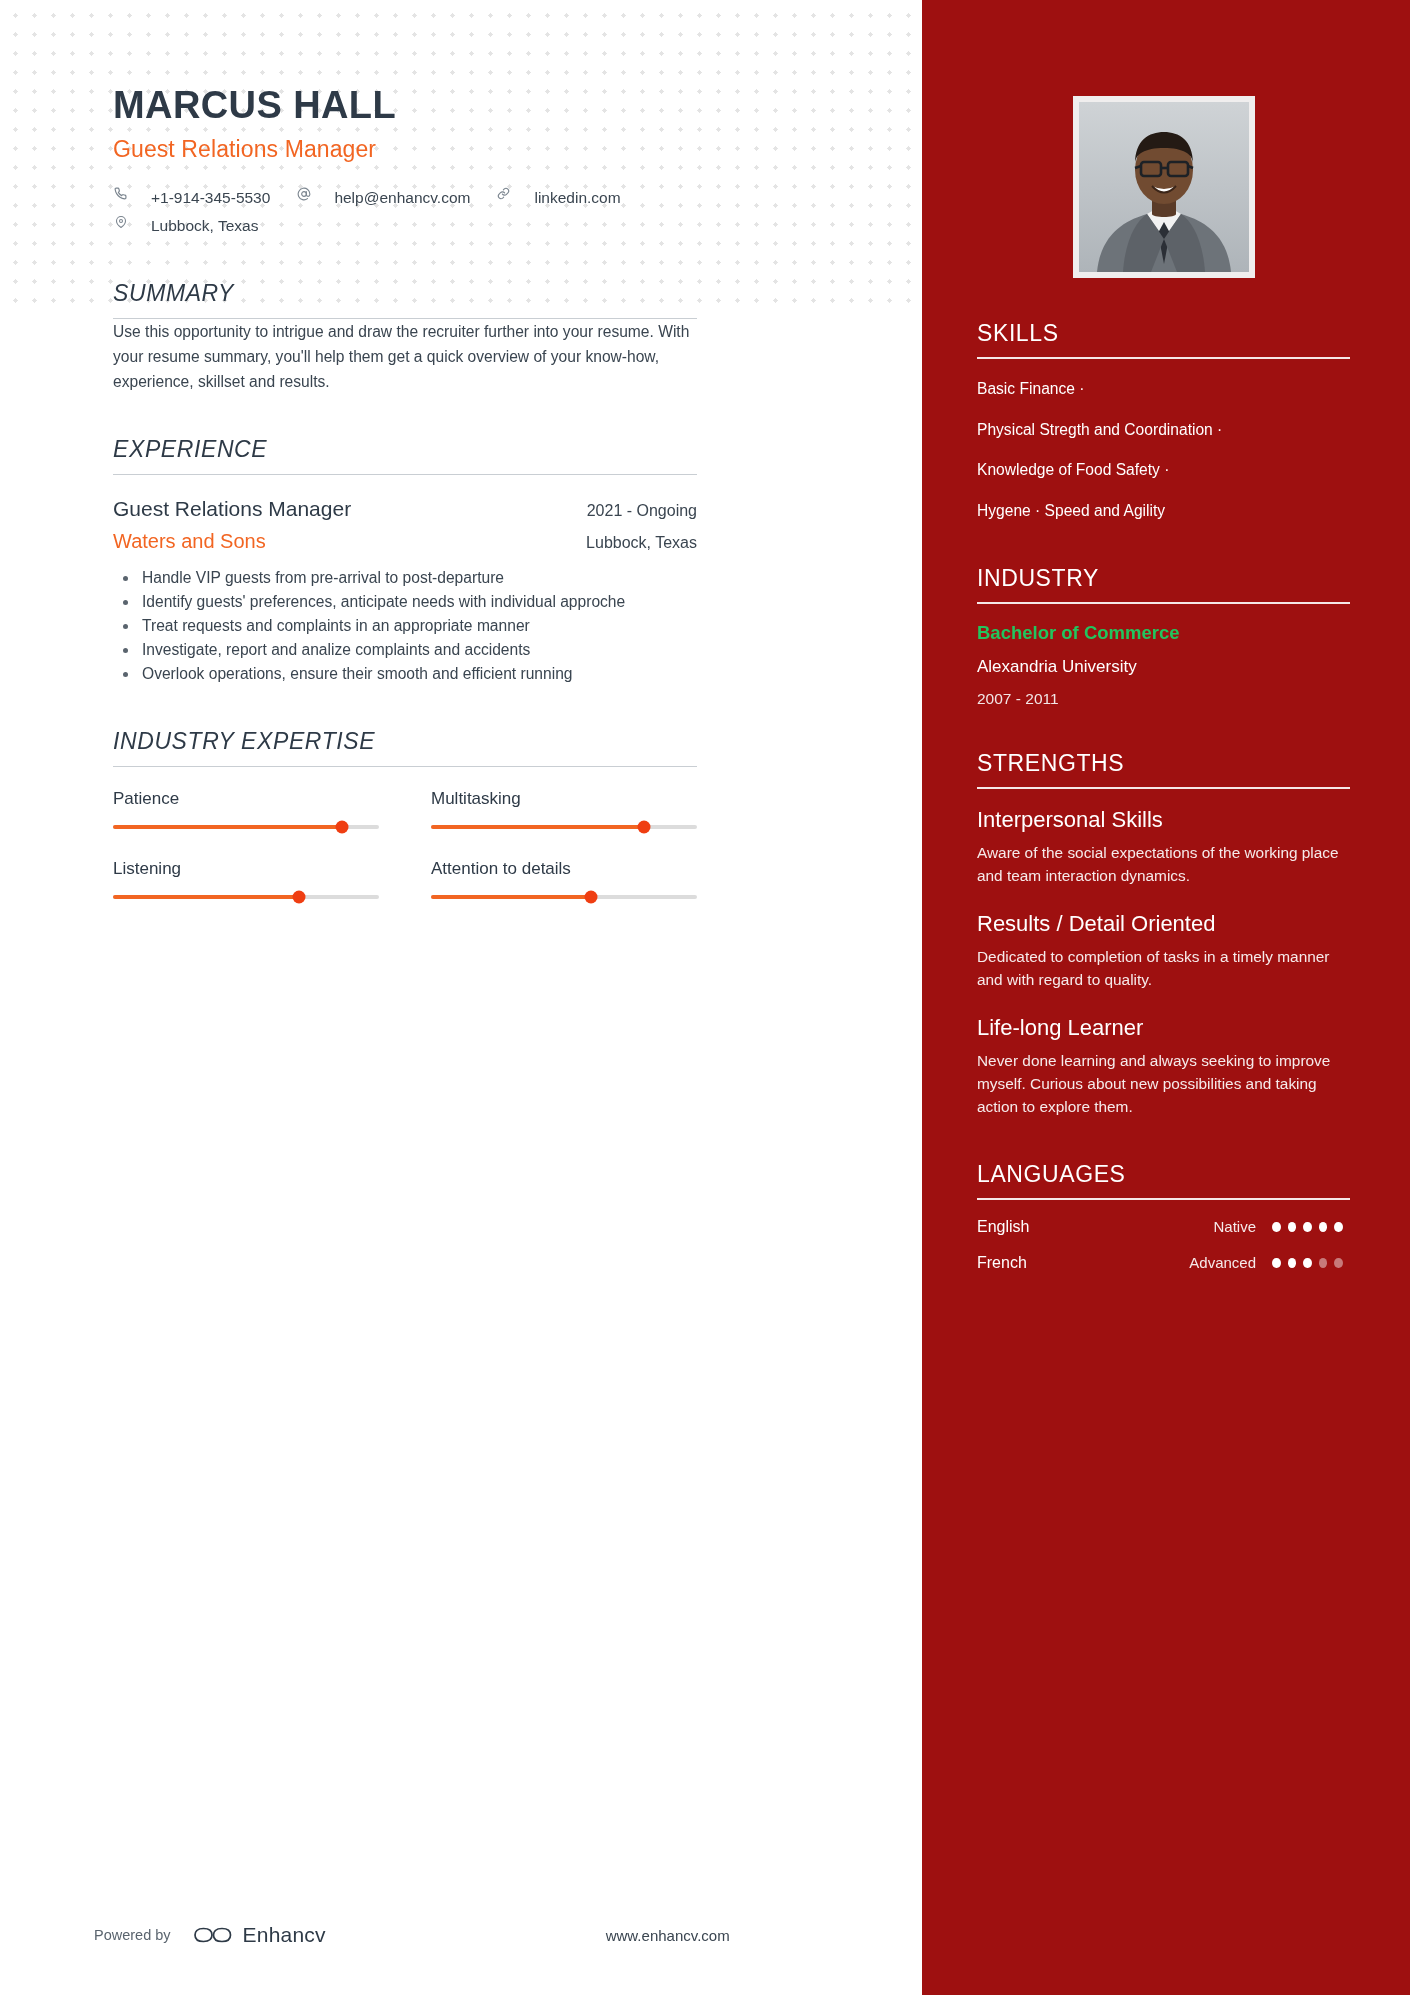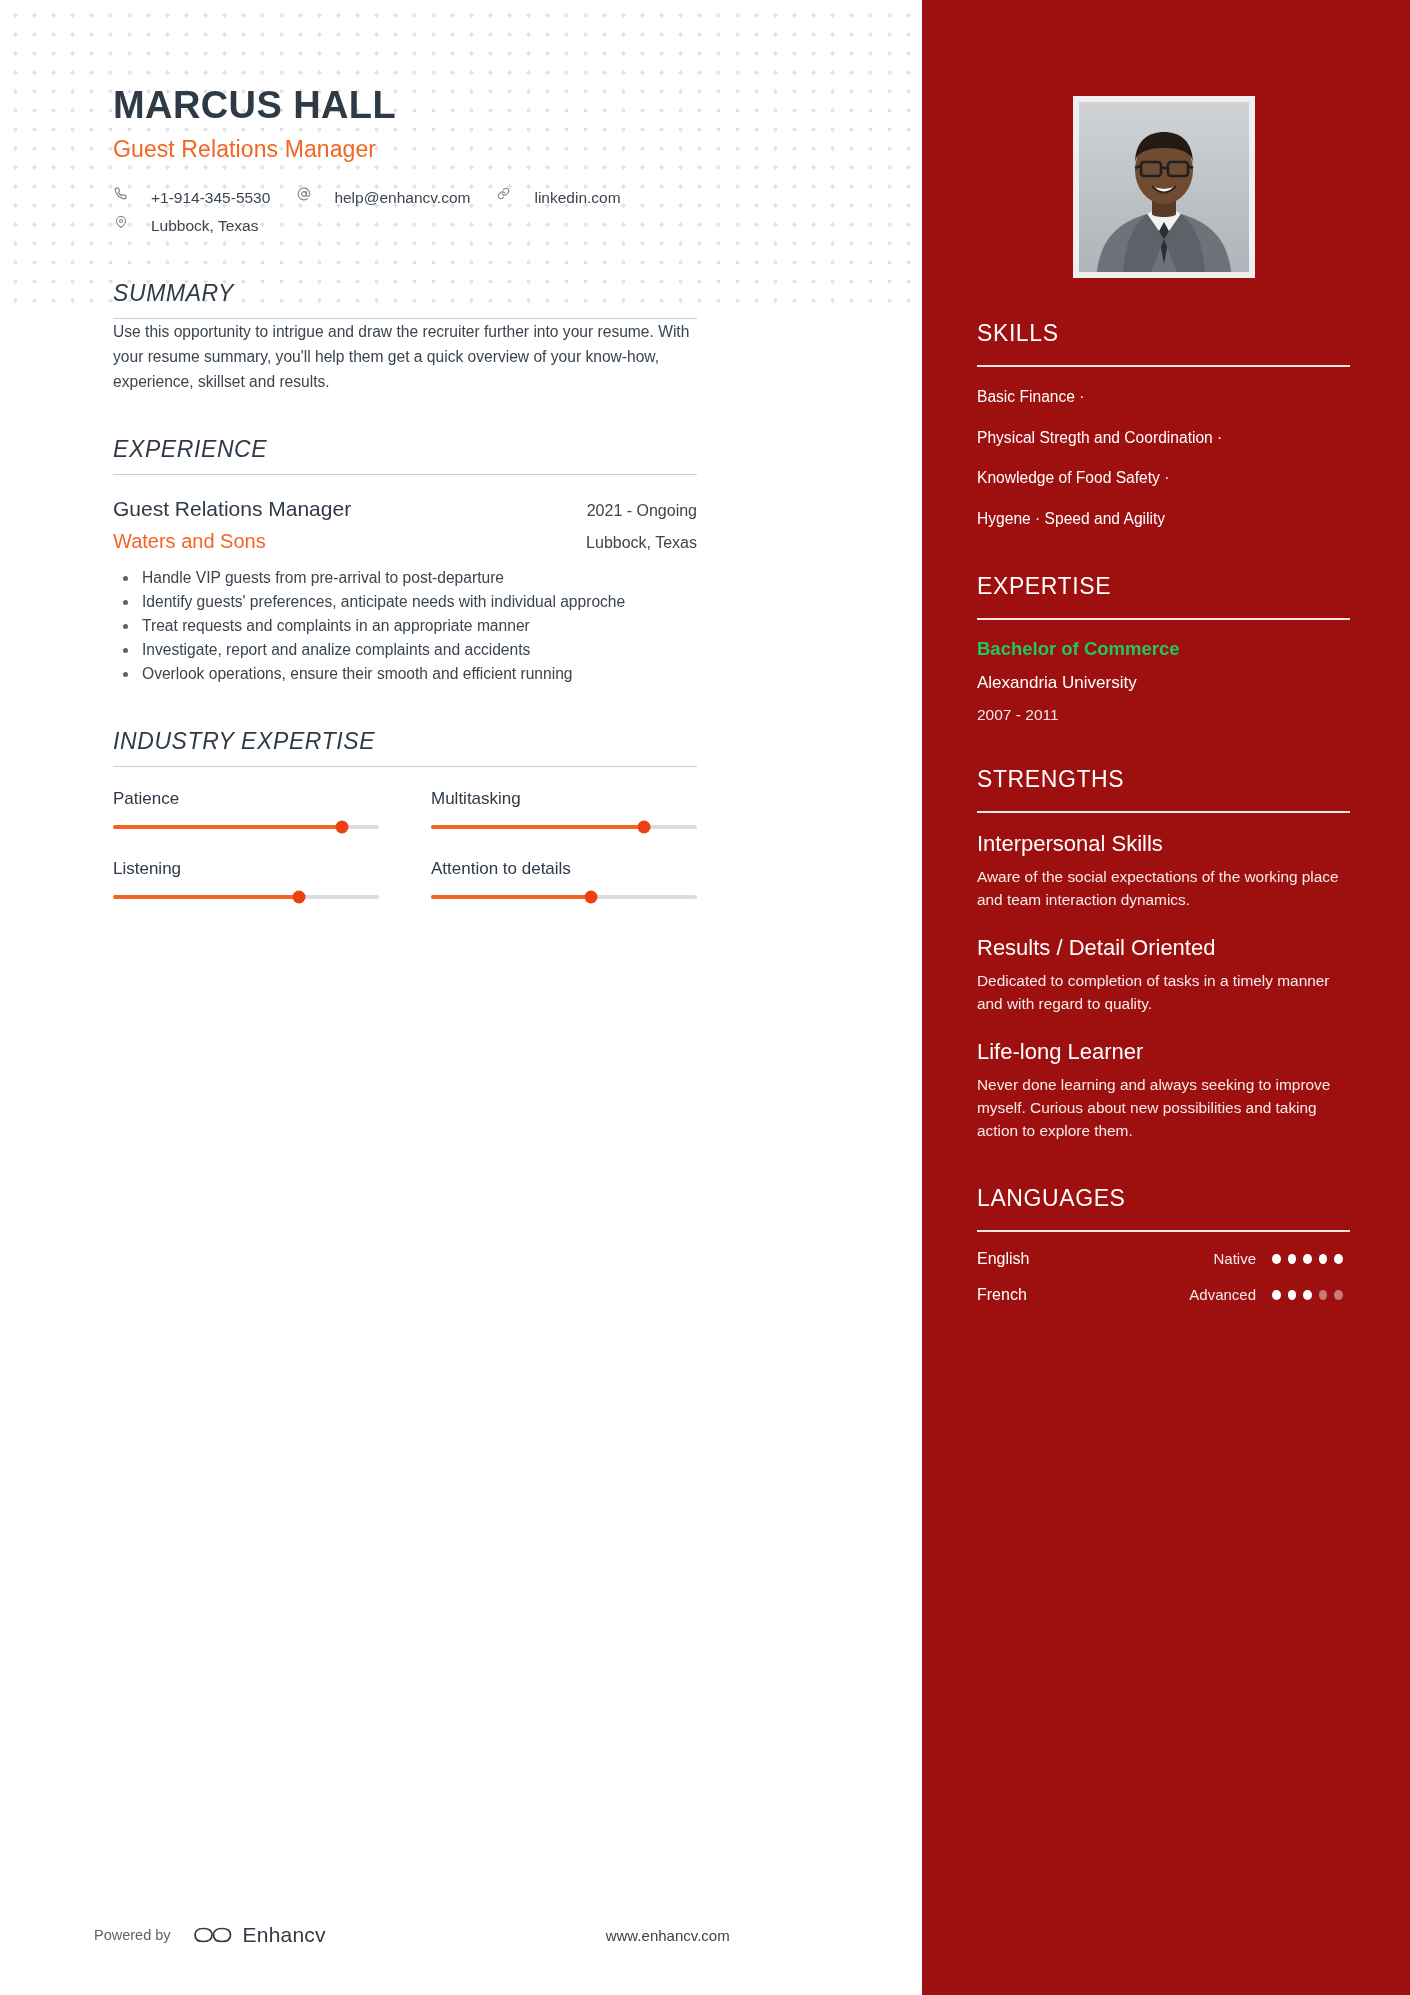--- a/index.html
+++ b/index.html
@@ -242,21 +242,21 @@
     overflow: hidden;
     position: relative;
   }
   .photo-svg { display: block; width: 100%; height: 100%; }
 
   .r-section { margin-top: 42px; }
   .r-title {
     font-size: 23px;
     letter-spacing: .6px;
     color: #ffffff;
-    padding-bottom: 18px;
+    padding-bottom: 10px;
   }
   .r-rule {
     height: 2px;
     background: #ffffff;
     opacity: .9;
     width: 100%;
   }
   .r-body { margin-top: 18px; }
   .skill-line {
     font-size: 15.6px;
@@ -488,21 +488,21 @@
         <div class="r-rule"></div>
         <div class="r-body">
           <div class="skill-line">Basic Finance ·</div>
           <div class="skill-line">Physical Stregth and Coordination ·</div>
           <div class="skill-line">Knowledge of Food Safety ·</div>
           <div class="skill-line">Hygene · Speed and Agility</div>
         </div>
       </div>
 
       <div class="r-section">
-        <div class="r-title">EXPERTISE</div>
+        <div class="r-title">INDUSTRY</div>
         <div class="r-rule"></div>
         <div class="r-body">
           <div class="edu-degree">Bachelor of Commerce</div>
           <div class="edu-school">Alexandria University</div>
           <div class="edu-dates">2007 - 2011</div>
         </div>
       </div>
 
       <div class="r-section">
         <div class="r-title">STRENGTHS</div>

